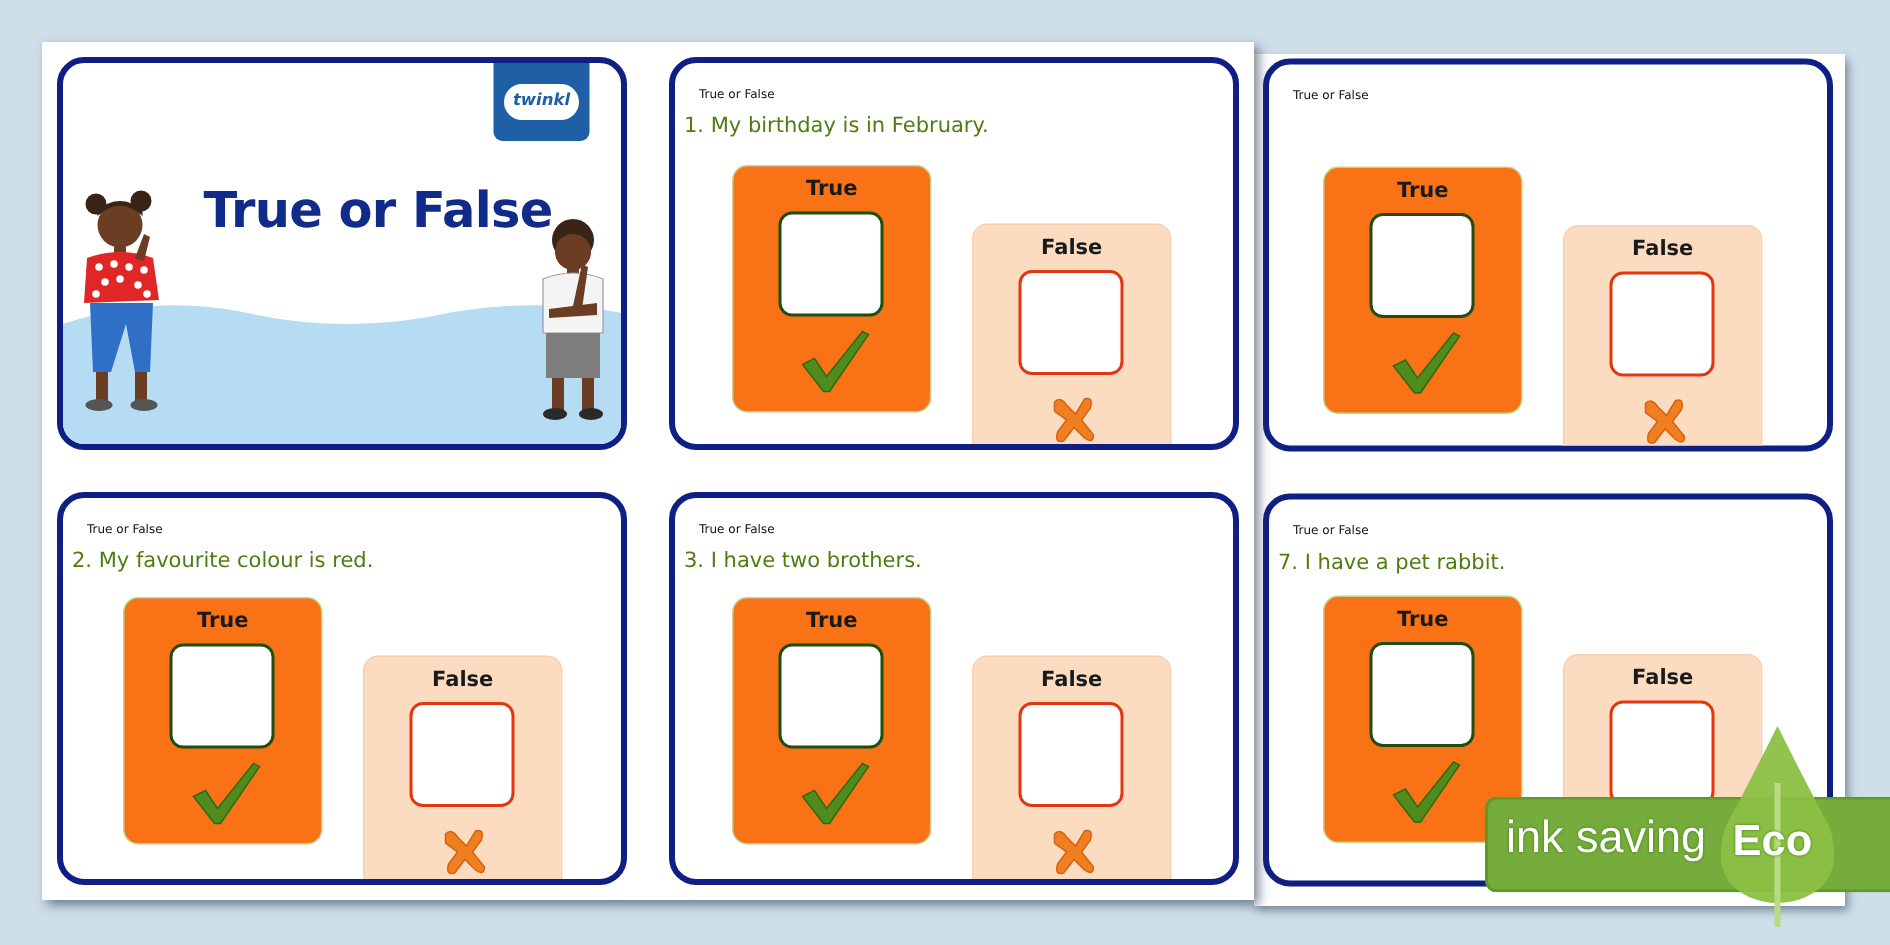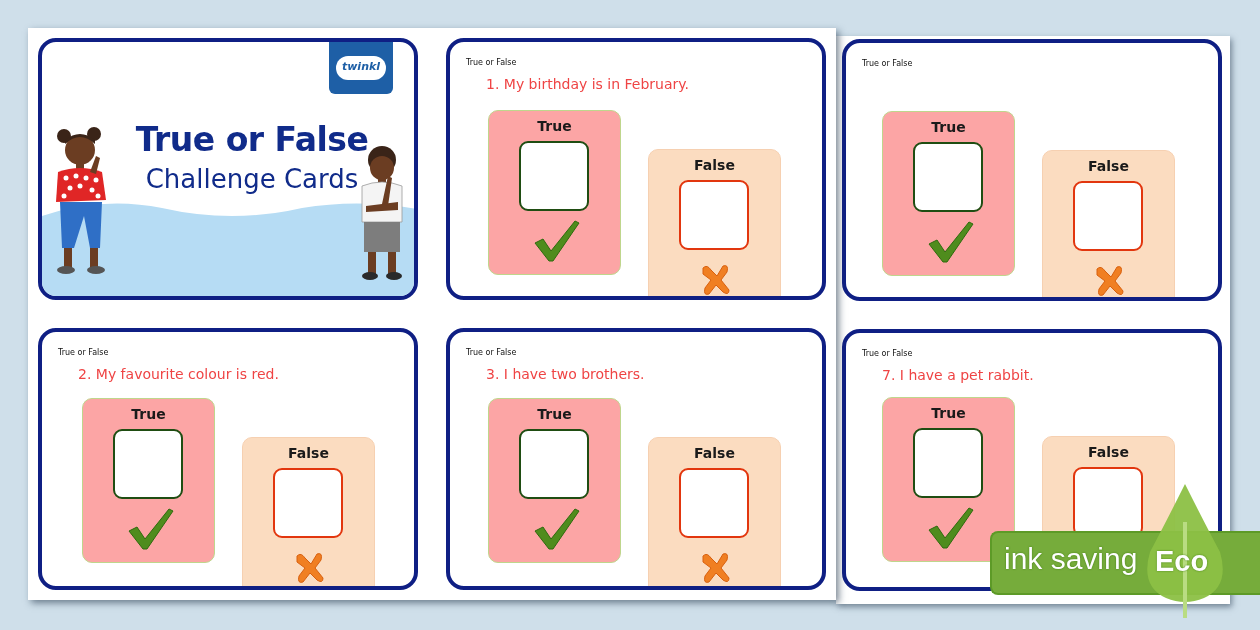--- a/index.html
+++ b/index.html
@@ -17,27 +17,27 @@
 
   .card {
     position:absolute; box-sizing:border-box;
     border:4px solid #0f1f84; border-radius:18px; background:#fff; overflow:hidden;
   }
   .card .tag {
     position:absolute; left:16px; top:16px;
     font-size:8px; color:#111; font-family:"DejaVu Sans", sans-serif;
   }
   .card .question {
-    position:absolute; left:36px; top:34px;
-    font-size:14px; color:#ef4444; font-family:"DejaVu Sans", sans-serif; white-space:nowrap;
+    position:absolute; left:6px; top:34px;
+    font-size:14px; color:#4d7c0f; font-family:"DejaVu Sans", sans-serif; white-space:nowrap;
   }
   .opt {
     position:absolute; width:133px; height:165px; border-radius:10px; box-sizing:border-box;
   }
-  .opt.true { background:#fca5a5; border:1.5px solid #bfd68c; }
+  .opt.true { background:#f97316; border:1.5px solid #bfd68c; }
   .opt.false { background:#fbdcc0; border:1.5px solid #f6d0b1;margin-top:41px; }
   .opt .label {
     position:absolute; left:0; right:0; top:7px; text-align:center;
     font-size:14px; font-weight:bold; color:#1a1a1a;
   }
   .opt .box {
     position:absolute; left:30px; top:30px; width:70px; height:70px; border-radius:9px;
     background:#fff; box-sizing:border-box;
   }
   .opt.true .box { border:2px solid #1f4d12; }
@@ -131,21 +131,20 @@
 
   <div class="card" id="title-card">
     <svg class="water" viewBox="0 0 380 100" preserveAspectRatio="none">
       <path d="M0 20 Q60 0 120 12 Q190 28 260 12 Q320 2 380 14 L380 100 L0 100 Z" fill="#b6dcf4"></path>
     </svg>
     <div class="logo-tab">
       <div class="cloud"></div>
       <span class="brand">twinkl</span>
     </div>
     <div class="t1">True or False</div>
-    <div class="t2">Challenge Cards</div>
 
     <svg style="position:absolute; left:8px; top:84px;" width="70" height="160" viewBox="0 0 70 160">
       <circle cx="14" cy="10" r="7" fill="#3a2418"></circle>
         <circle cx="44" cy="8" r="7" fill="#3a2418"></circle>
       <circle cx="30" cy="24" r="15" fill="#6b3d22"></circle>
       <path d="M15 18 Q30 4 45 18 L45 14 Q30 2 15 14 Z" fill="#3a2418"></path>
       <rect x="26" y="36" width="8" height="8" fill="#6b3d22"></rect>
       <path d="M8 46 Q30 38 52 46 L56 74 L6 76 Z" fill="#e02626"></path>
       <circle cx="16" cy="52" r="2.5" fill="#fff"></circle>
         <circle cx="26" cy="50" r="2.5" fill="#fff"></circle>

